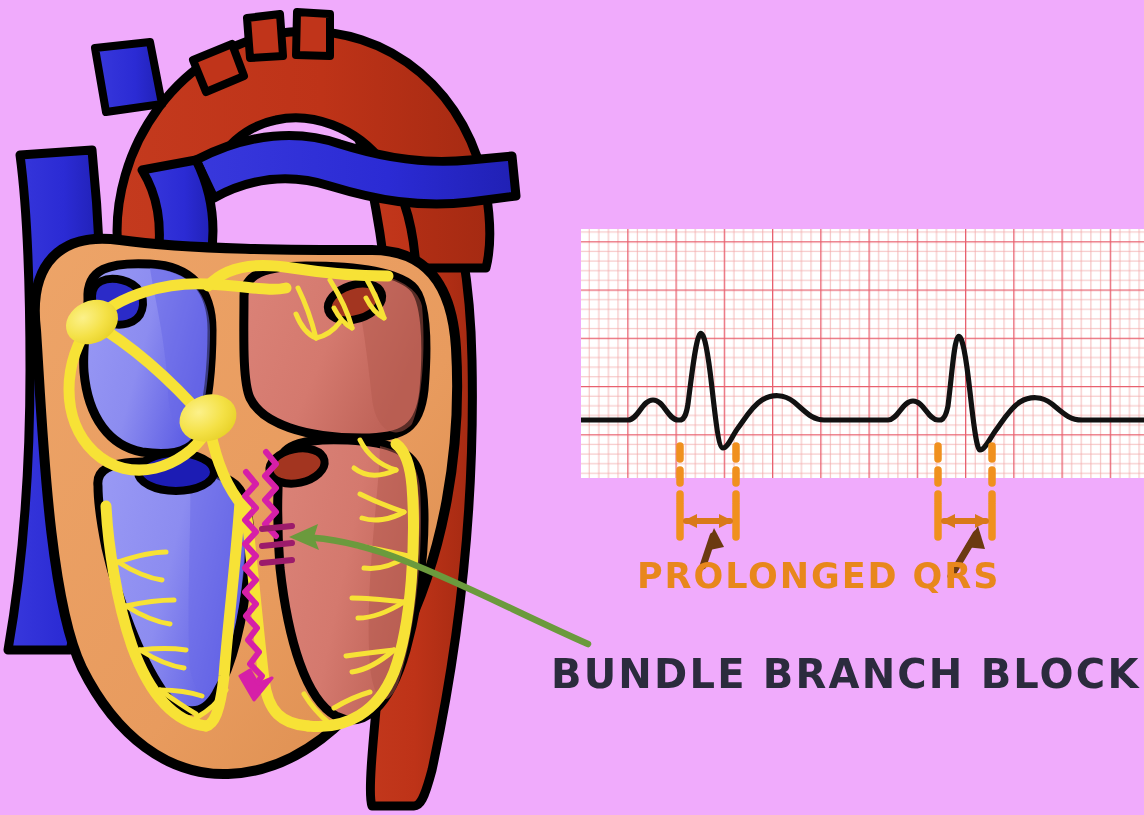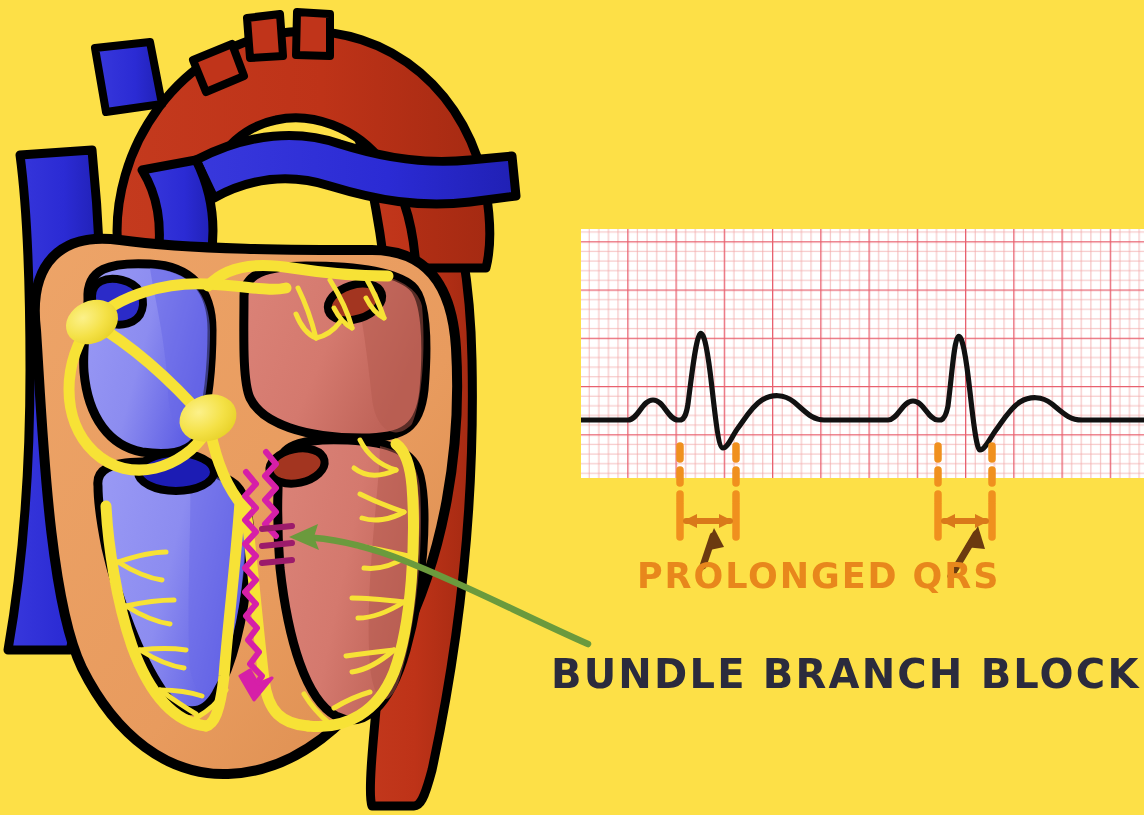--- a/index.html
+++ b/index.html
@@ -13,21 +13,21 @@
     height: 815px;
     position: relative;
     overflow: hidden;
     font-family: "DejaVu Sans", sans-serif;
   }
   #stage {
     position: absolute;
     left: 0; top: 0;
     width: 1144px;
     height: 815px;
-    background: #fde047;
+    background: #f0abfc;
   }
   svg.layer {
     position: absolute;
     left: 0; top: 0;
     width: 1144px;
     height: 815px;
     display: block;
   }
   .hand-label {
     font-family: "DejaVu Sans", sans-serif;

